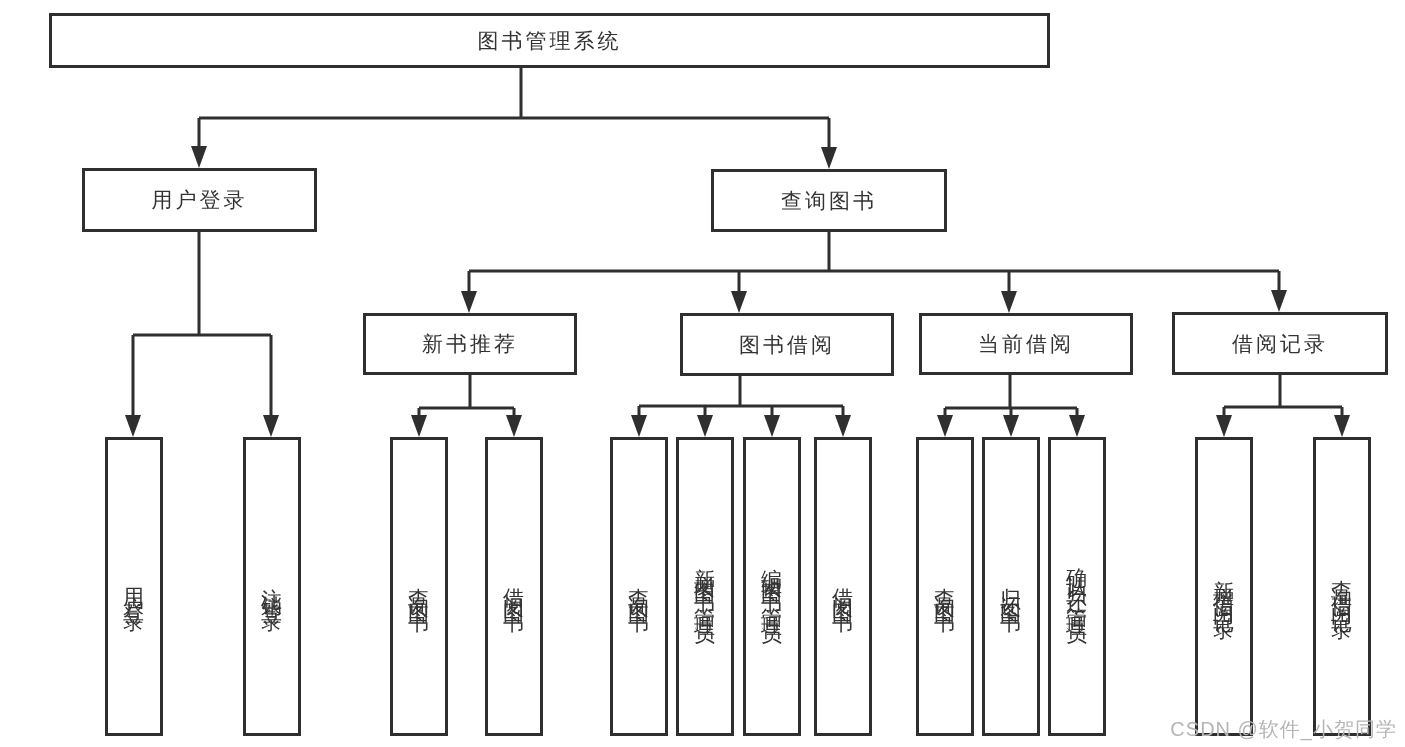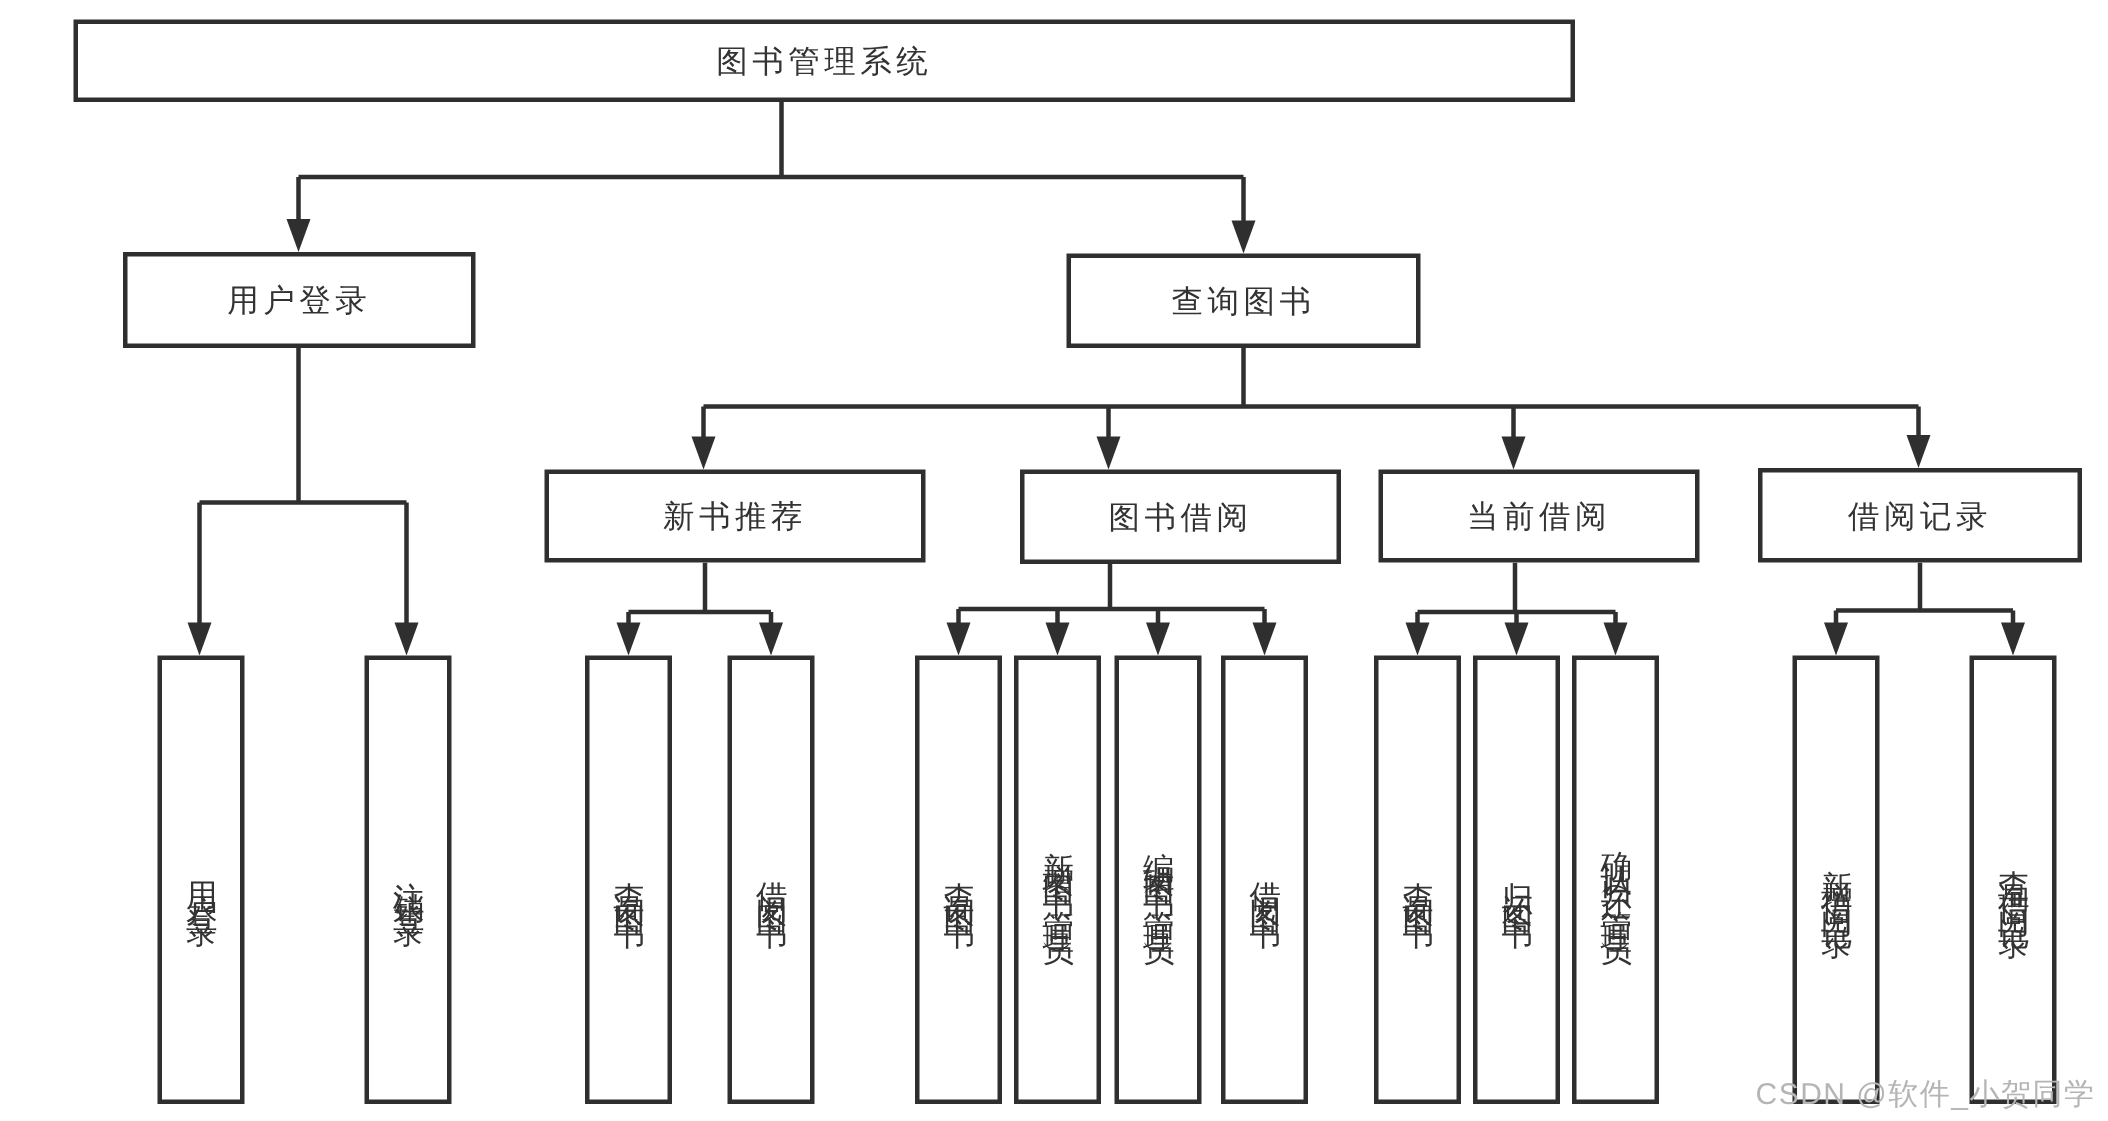--- a/index.html
+++ b/index.html
@@ -54,21 +54,21 @@
     text-orientation: mixed;
     font-size: 21px;
     letter-spacing: 8px;
     line-height: 1;
     white-space: nowrap;
   }
   
   .n-root  { left: 21px;   top: 13px;  width: 1001px; height: 55px; margin-left: 28px; }
   .n-l2a   { left: 82px;   top: 168px; width: 235px;  height: 64px; }
   .n-l2b   { left: 711px;  top: 169px; width: 236px;  height: 63px; }
-  .n-l3a   { left: 363px;  top: 313px; width: 254px;  height: 62px; }
+  .n-l3a   { left: 363px;  top: 313px; width: 214px;  height: 62px; }
   .n-l3b   { left: 633px;  top: 313px; width: 214px;  height: 63px; margin-left: 47px; }
   .n-l3c   { left: 919px;  top: 313px; width: 214px;  height: 62px; }
   .n-l3d   { left: 1172px; top: 312px; width: 216px;  height: 63px; }
   
   .leaf { top: 437px; width: 58px; height: 299px; }
   .f0  { left: 105px; }
   .f1  { left: 243px; }
   .f2  { left: 390px; }
   .f3  { left: 485px; }
   .f4  { left: 610px; }

